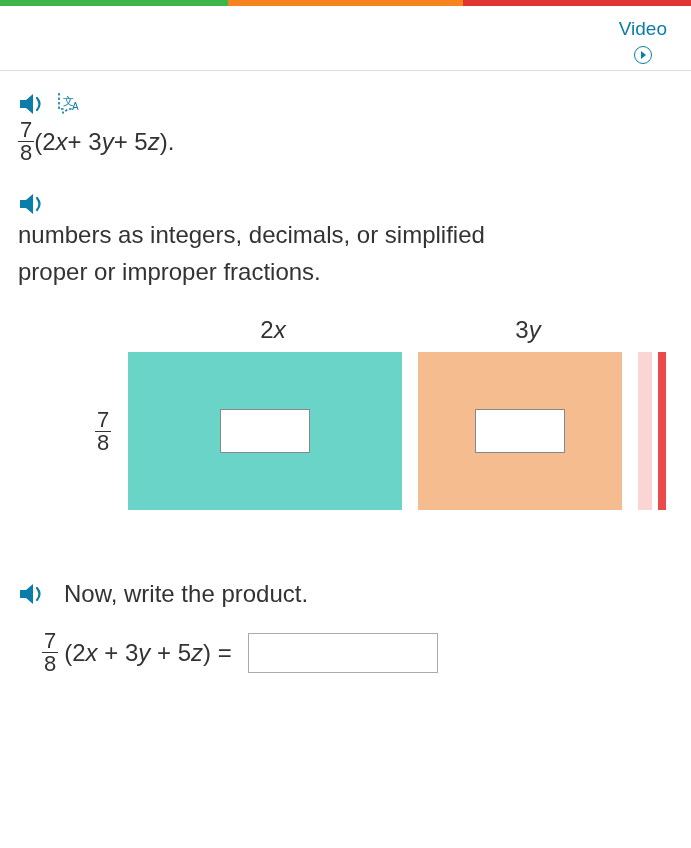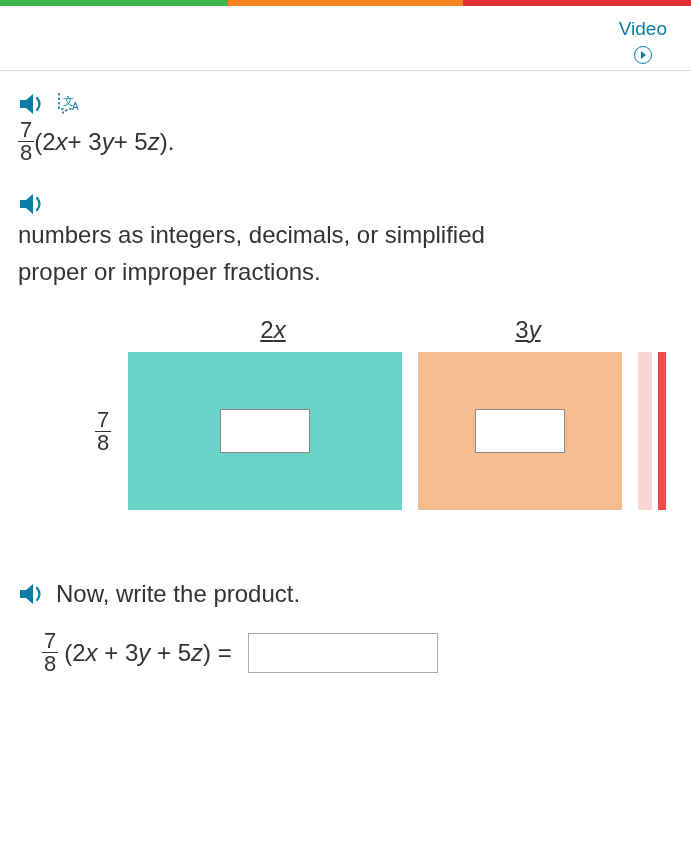--- a/index.html
+++ b/index.html
@@ -78,21 +78,21 @@
   }
   .frac .num { border-bottom: 1.5px solid #333; padding: 0 2px; }
   .frac .den { padding: 0 2px; }
   .math-var { font-style: italic; }
   .expr-line { display: flex; align-items: center; margin-top: 2px; }
   .area-model-wrap { padding: 0 0 0 60px; margin-top: 20px; }
   .col-headers {
     display: flex;
     margin-left: 50px;
   }
-  .col-h { text-align: center; font-size: 24px; padding-bottom: 8px; text-decoration: underline; }
+  .col-h { text-align: center; font-size: 24px; padding-bottom: 8px; }
   .col-h.c1 { width: 290px; }
   .col-h.c2 { width: 220px; }
   .row-area { display: flex; align-items: center; }
   .row-label { width: 50px; text-align: center; }
   .cells { display: flex; height: 158px; }
   .cell {
     display: flex;
     align-items: center;
     justify-content: center;
     margin-right: 16px;
@@ -104,21 +104,21 @@
   .cell input {
     width: 90px;
     height: 44px;
     border: 1.5px solid #888;
     background: #fff;
     font-size: 20px;
     text-align: center;
     outline: none;
   }
   .final-block { margin-top: 70px; }
-  .final-line1 { display: flex; align-items: center; gap: 8px; font-size: 24px; }
+  .final-line1 { display: flex; align-items: center; gap: 16px; font-size: 24px; }
   .final-eq {
     display: flex;
     align-items: center;
     font-size: 24px;
     margin-top: 22px;
     margin-left: 24px;
     gap: 6px;
   }
   .final-eq input {
     width: 190px;

